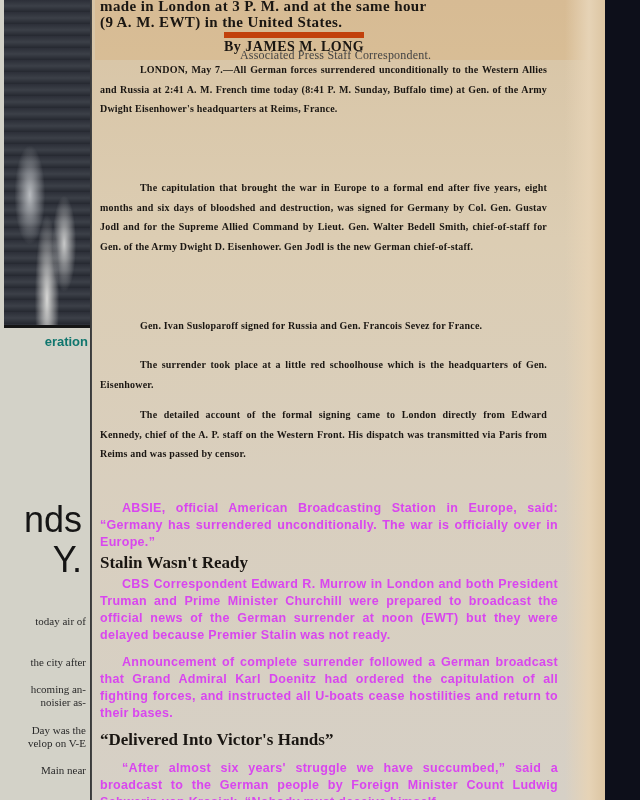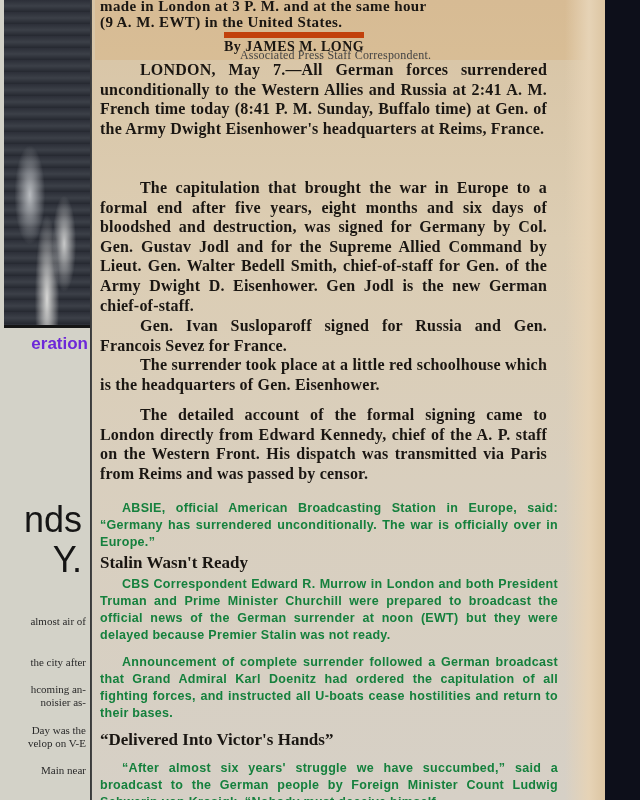--- a/index.html
+++ b/index.html
@@ -32,21 +32,21 @@
         radial-gradient(ellipse at 30% 60%, #b9bcc0 0%, rgba(0,0,0,0) 18%),
         radial-gradient(ellipse at 70% 75%, #c8c9c9 0%, rgba(0,0,0,0) 14%),
         radial-gradient(ellipse at 50% 92%, #d7d7d5 0%, rgba(0,0,0,0) 20%),
         repeating-linear-gradient(180deg, #2c2f38 0px, #3c4048 6px, #252830 12px),
         #2a2d35;
       border-bottom: 3px solid #151515;
     }
     .side-head {
       position: absolute; left: 0; top: 334px; width: 88px;
       font-family: "Liberation Sans", sans-serif; font-weight: bold;
-      font-size: 17px; color: #6d28d9; text-align: right;
+      font-size: 13px; color: #0f766e; text-align: right;
       white-space: nowrap; overflow: hidden; direction: rtl;
     }
     .side-text {
       position: absolute; left: 0; width: 86px;
       font-size: 11px; line-height: 13.5px; color: #2a2a2a;
       text-align: right; white-space: pre; overflow: hidden;
     }
     .side-big {
       position: absolute; right: 8px; width: 86px;
       font-family: "Liberation Sans", sans-serif; font-size: 36px;
@@ -65,29 +65,29 @@
     }
     .byline {
       position: absolute; left: 124px; top: 32px; font-weight: bold; font-size: 14px;
       letter-spacing: 0.5px; border-top: 6px solid #c2410c; padding-top: 1px;
     }
     .byline-sub {
       position: absolute; left: 140px; top: 48px; font-size: 12px; color: #444; letter-spacing: 0.2px;
     }
     .p {
       position: absolute; left: 0; width: 447px;
-      font-weight: bold; font-size: 16px; line-height: 19.6px;
+      font-weight: bold; font-size: 10px; line-height: 19.6px;
       text-align: justify; text-align-last: left; letter-spacing: 0.2px;
     }
     .p.indent { text-indent: 40px; }
     .s {
       position: absolute; left: 0; width: 458px;
       font-family: "Liberation Sans", sans-serif; font-weight: bold;
       font-size: 12.5px; line-height: 17px; text-align: justify; text-align-last: left;
-      color: #15803d; letter-spacing: 0.3px;
+      color: #d946ef; letter-spacing: 0.3px;
     }
     .s.indent { text-indent: 22px; }
     .subhead {
       position: absolute; left: 0; width: 452px; 
       font-weight: bold; font-size: 17px; color: #1a1612;
     }
   </style>
 </head>
 <body>
 
@@ -95,21 +95,21 @@
   <div class="tape"></div>
   <div class="paper-edge"></div>
 </div>
 
 <div class="side-col">
   <div class="photo"></div>
   <div class="side-head">eration</div>
   <div class="side-big" style="top:500px;">nds</div>
   <div class="side-big" style="top:540px;">Y.</div>
   <div class="side-text" style="top:588px;">
-    <div>almost air of</div>
+    <div>today air of</div>
     <div>the city after</div>
     <div>noisier as-</div>
     <div>velop on V-E</div>
   </div>
   <div class="side-text" style="top:656px;">
     <div>hcoming an-</div>
     <div>Day was the</div>
     <div>Main near</div>
     
     

